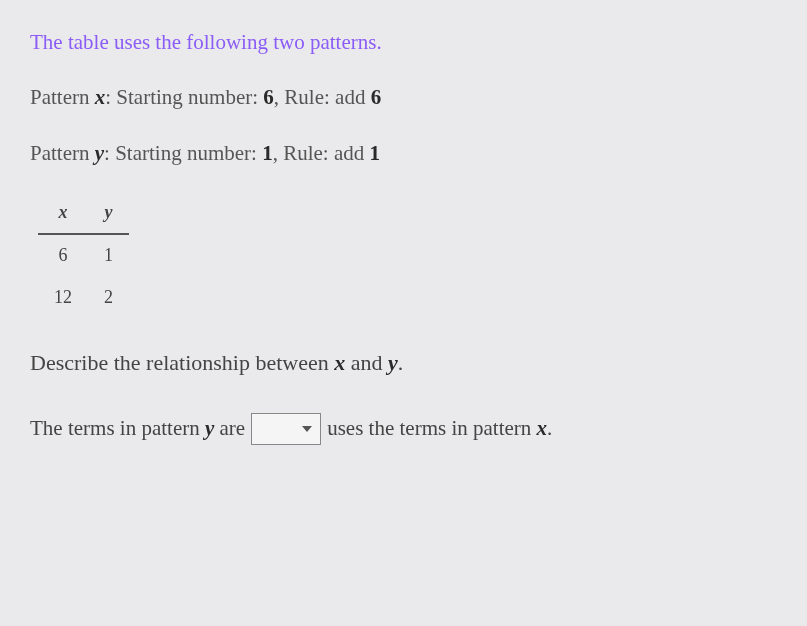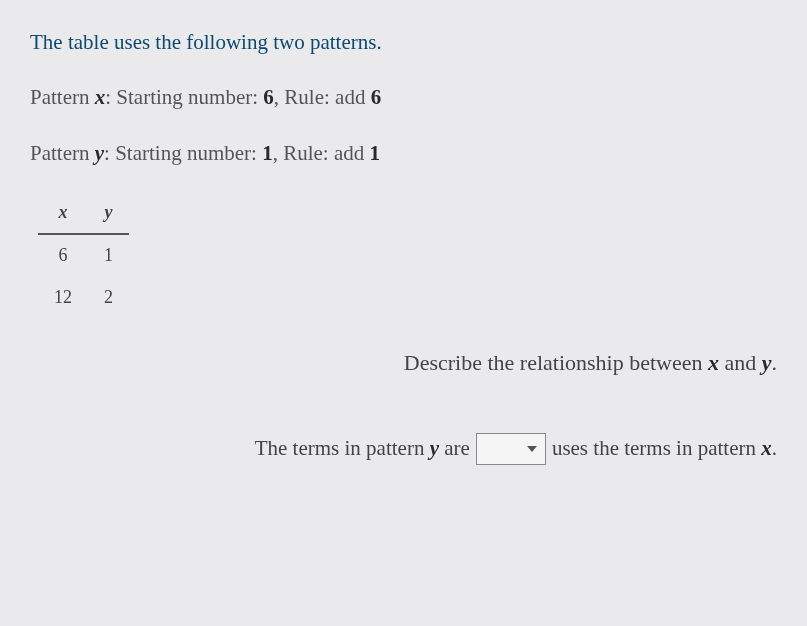--- a/index.html
+++ b/index.html
@@ -13,21 +13,21 @@
       background: #eaeaec;
       font-family: Georgia, 'Times New Roman', serif;
       color: #3a3a3a;
       padding: 28px 30px;
       font-size: 21px;
       line-height: 1.4;
       overflow: hidden;
     }
     .intro {
       margin-bottom: 26px;
-      color: #0c4a6e;
+      color: #8b5cf6;
     }
     .pattern-line {
       margin-bottom: 26px;
       color: #555;
     }
     .bold {
       font-weight: bold;
       color: #2a2a2a;
     }
     .var {
@@ -48,33 +48,31 @@
       font-style: italic;
       padding: 6px 16px 8px 16px;
       border-bottom: 2px solid #555;
       text-align: center;
     }
     td {
       padding: 8px 16px;
       text-align: center;
     }
     .describe {
-      margin-bottom: 54px;
+      margin-bottom: 34px;
       color: #444;
       font-size: 22px;
-      text-align: right;
     }
     .answer-line {
       display: flex;
       align-items: center;
       flex-wrap: wrap;
       gap: 6px;
       color: #444;
       font-size: 21px;
-      justify-content: flex-end;
     }
     .dropdown {
       display: inline-flex;
       align-items: center;
       justify-content: flex-end;
       width: 70px;
       height: 32px;
       border: 1px solid #888;
       background: #f5f5f5;
       padding-right: 8px;

